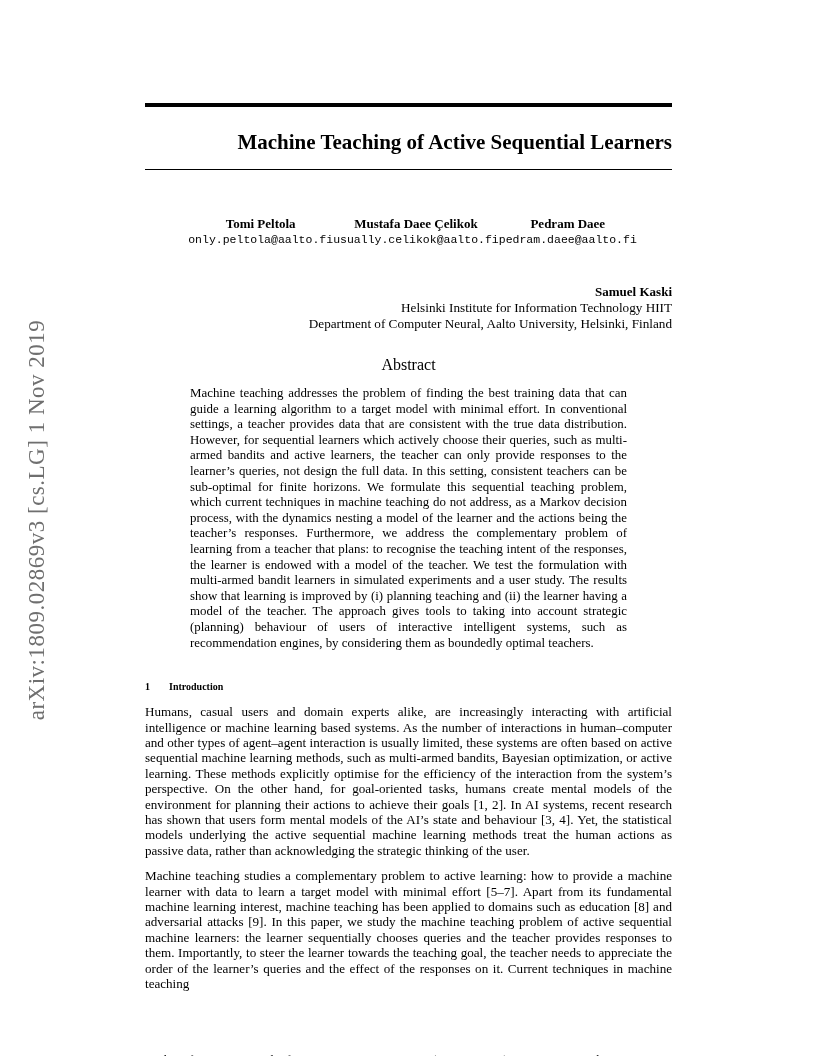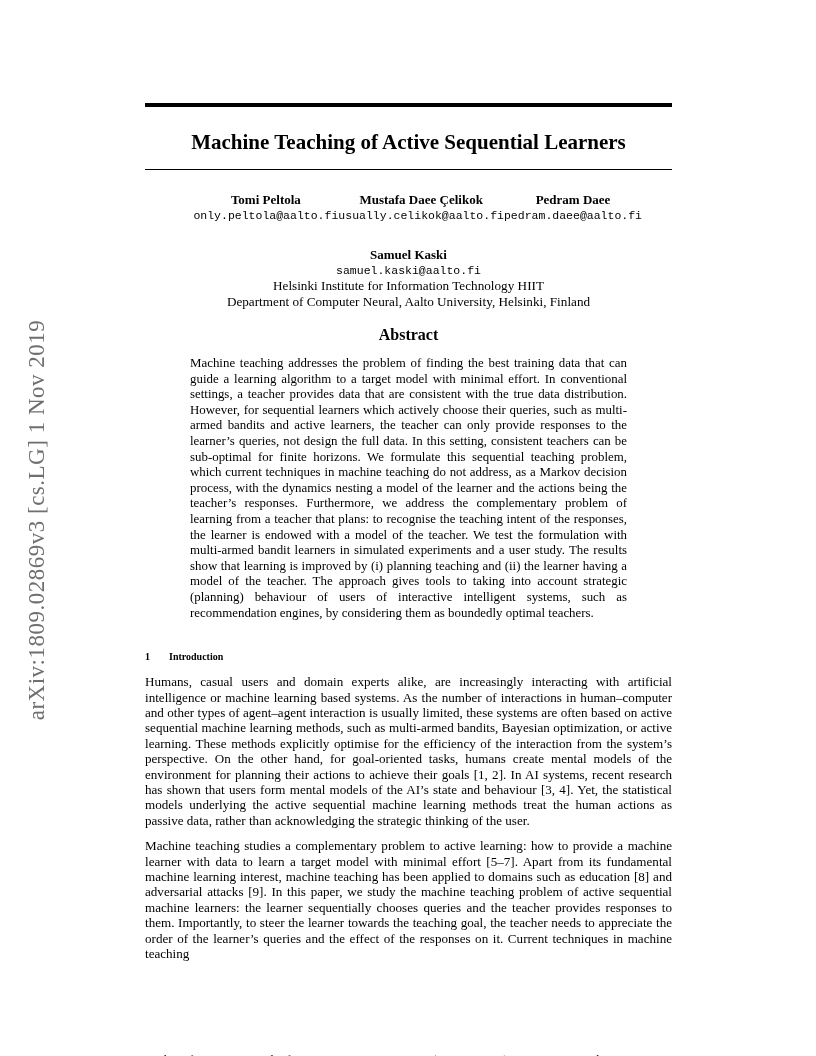--- a/index.html
+++ b/index.html
@@ -25,45 +25,45 @@
   .content {
     position: absolute;
     left: 145px;
     top: 103px;
     width: 527px;
   }
   .rule-thick { height: 4px; background: #000; }
   .rule-thin  { height: 1px; background: #000; }
   .title {
     margin: 22px 0 14px 0;
-    text-align: center;
+    text-align: right;
     font-size: 21px;
     font-weight: bold;
     line-height: 26px;
   }
   .authors-row {
-    margin-top: 22px;
+    margin-top: 46px;
     display: flex;
-    justify-content: flex-end;
+    justify-content: center;
     padding: 0 30px 0 38px;
   }
   .author-block { text-align: center; }
   .author-name { font-weight: bold; font-size: 13px; line-height: 16px; }
   .author-email {
     font-family: "Liberation Mono", monospace;
     font-size: 11.5px;
     line-height: 15px;
   }
-  .author-center { margin-top: 24px; text-align: center; }
+  .author-center { margin-top: 37px; text-align: right; }
   .affiliation { font-size: 13.2px; line-height: 16px; }
   .abstract-heading {
-    margin: 16px 0 0 0;
+    margin: 24px 0 0 0;
     text-align: center;
     font-size: 16px;
-    font-weight: bold;
+    font-weight: normal;
   }
   .abstract-text {
     margin: 12px auto 16px auto;
     width: 437px;
     text-align: justify;
     font-size: 12.9px;
     line-height: 15.6px;
   }
   .section-heading {
     margin: 30px 0 12px 0;
@@ -111,21 +111,20 @@
         <div class="author-email">usually.celikok@aalto.fi</div>
       </div>
       <div class="author-block">
         <div class="author-name">Pedram Daee</div>
         <div class="author-email">pedram.daee@aalto.fi</div>
       </div>
     </div>
 
     <div class="author-center">
       <div class="author-name">Samuel Kaski</div>
-      <div class="author-email">samuel.kaski@aalto.fi</div>
       <div class="affiliation">Helsinki Institute for Information Technology HIIT</div>
       <div class="affiliation">Department of Computer Neural, Aalto University, Helsinki, Finland</div>
     </div>
 
     <h2 class="abstract-heading">Abstract</h2>
 
     <p class="abstract-text">Machine teaching addresses the problem of finding the best training data that can guide a learning algorithm to a target model with minimal effort. In conventional settings, a teacher provides data that are consistent with the true data distribution. However, for sequential learners which actively choose their queries, such as multi-armed bandits and active learners, the teacher can only provide responses to the learner’s queries, not design the full data. In this setting, consistent teachers can be sub-optimal for finite horizons. We formulate this sequential teaching problem, which current techniques in machine teaching do not address, as a Markov decision process, with the dynamics nesting a model of the learner and the actions being the teacher’s responses. Furthermore, we address the complementary problem of learning from a teacher that plans: to recognise the teaching intent of the responses, the learner is endowed with a model of the teacher. We test the formulation with multi-armed bandit learners in simulated experiments and a user study. The results show that learning is improved by (i) planning teaching and (ii) the learner having a model of the teacher. The approach gives tools to taking into account strategic (planning) behaviour of users of interactive intelligent systems, such as recommendation engines, by considering them as boundedly optimal teachers.</p>
 
     <h3 class="section-heading">
       <span class="section-number">1</span><span>Introduction</span>

